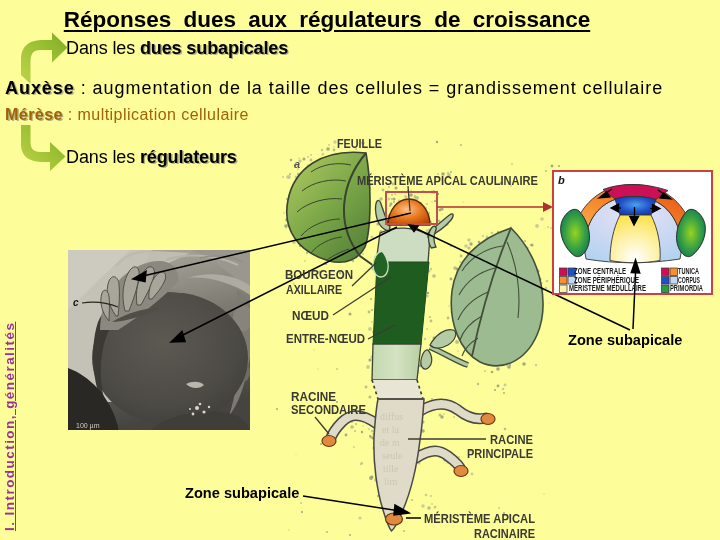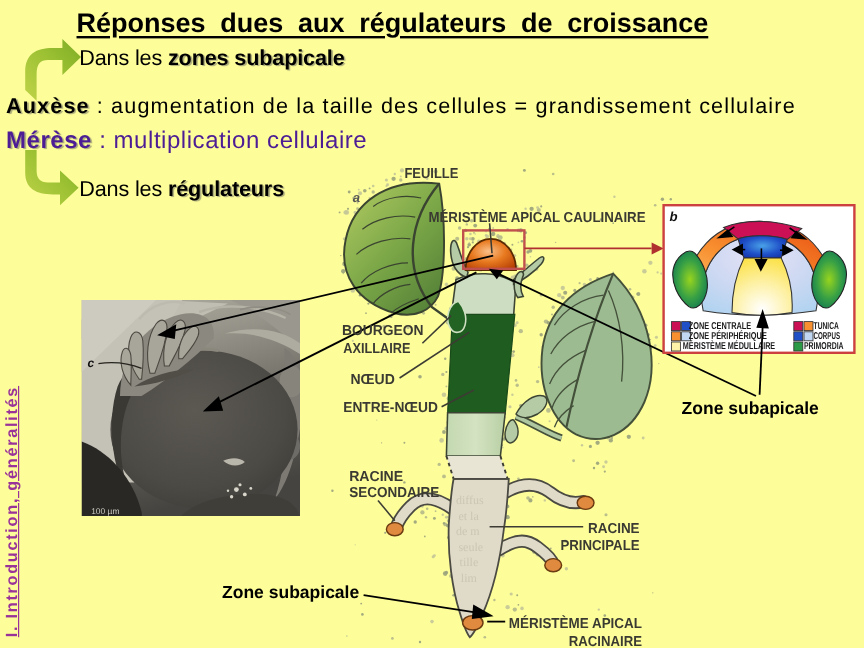--- a/index.html
+++ b/index.html
@@ -3,31 +3,31 @@
 <meta charset="utf-8">
 <style>
   html,body{margin:0;padding:0;}
   body{width:720px;height:540px;background:#fdfd9a;overflow:hidden;position:relative;
        font-family:"Liberation Sans", sans-serif;}
   .title{position:absolute;left:0;top:7px;width:654px;text-align:center;
          font-size:22.5px;font-weight:bold;color:#000;word-spacing:6px;}
   .title span{text-decoration:underline;text-underline-offset:2.5px;}
   .l1{position:absolute;left:66px;top:38px;font-size:18px;color:#000;letter-spacing:-0.12px;}
   .l2{position:absolute;left:5px;top:78px;font-size:18px;color:#000;letter-spacing:0.95px;}
-  .l3{position:absolute;left:5px;top:106px;font-size:20px;color:#4c1d95;letter-spacing:0.45px;text-align:right;}
+  .l3{position:absolute;left:5px;top:106px;font-size:16px;color:#a16207;letter-spacing:0.45px;text-align:right;}
   .l4{position:absolute;left:66px;top:147px;font-size:18px;color:#000;letter-spacing:-0.12px;}
   b.sh{text-shadow:1.4px 1.4px 0.6px rgba(110,110,100,0.55);}
   .side div{transform:rotate(-90deg);transform-origin:0 0;
      position:absolute;left:2px;top:531px;white-space:nowrap;
      font-size:13.5px;letter-spacing:1.45px;font-weight:bold;color:#993399;text-decoration:underline;}
 </style>
 </head>
 <body>
 <div class="title"><span>Réponses dues aux régulateurs de croissance</span></div>
-<div class="l1">Dans les <b class="sh">zones subapicale</b></div>
+<div class="l1">Dans les <b class="sh">dues subapicales</b></div>
 <div class="l2"><b class="sh">Auxèse</b> : augmentation de la taille des cellules = grandissement cellulaire</div>
 <div class="l3"><b class="sh">Mérèse</b> : multiplication cellulaire</div>
 <div class="l4">Dans les <b class="sh">régulateurs</b></div>
 <div class="side">
     <div>I. Introduction, généralités</div>
   </div>
 
 <svg width="720" height="540" viewBox="0 0 720 540" style="position:absolute;left:0;top:0;">
 <defs>
   <linearGradient id="garr" x1="0" y1="1" x2="1" y2="0">

